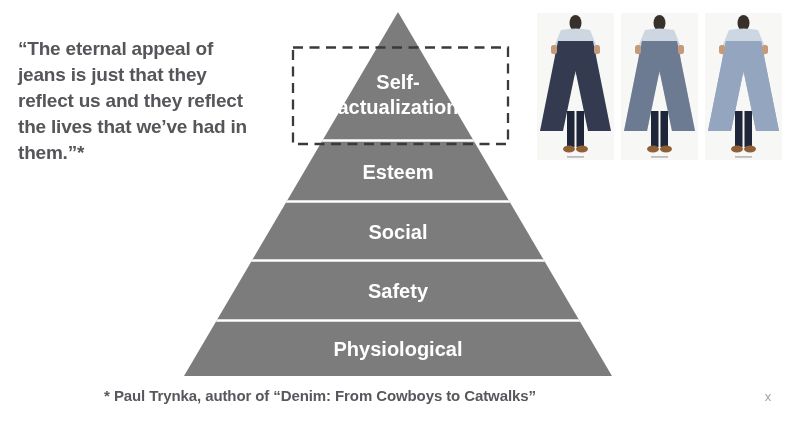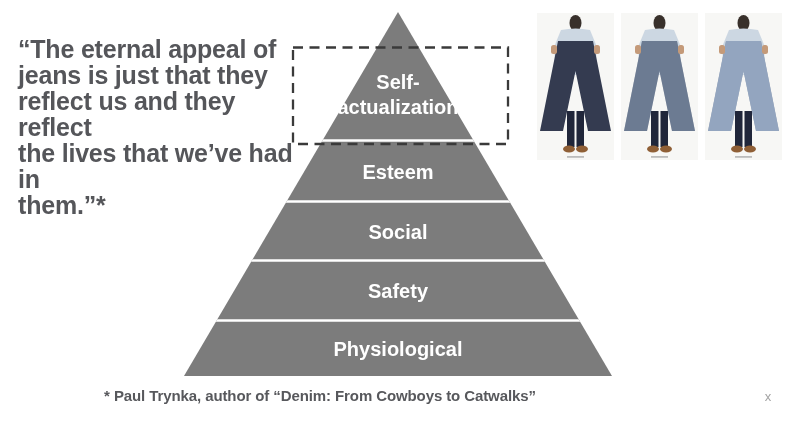--- a/index.html
+++ b/index.html
@@ -2,21 +2,21 @@
 <html><head>
 <meta charset="utf-8">
 <style>
   html,body{margin:0;padding:0;background:#ffffff;}
   .slide{
     position:relative;width:800px;height:422px;background:#ffffff;
     font-family:"Liberation Sans", sans-serif;overflow:hidden;
   }
   .quote{
     position:absolute;left:18px;top:36px;width:278px;
-    font-size:25px;line-height:26px;font-weight:700;color:#55565a;
+    font-size:19px;line-height:26px;font-weight:700;color:#55565a;
     white-space:pre-line;letter-spacing:-0.2px;
   }
   .pyramid-svg{position:absolute;left:0;top:0;width:800px;height:422px;}
   .pyramid-label{font-family:"Liberation Sans", sans-serif;font-weight:700;font-size:20px;}
   .photos{
     position:absolute;left:537px;top:13px;display:flex;gap:7px;
   }
   .photo-card{display:block;}
   .footnote{
     position:absolute;left:0;top:387px;width:640px;text-align:center;

